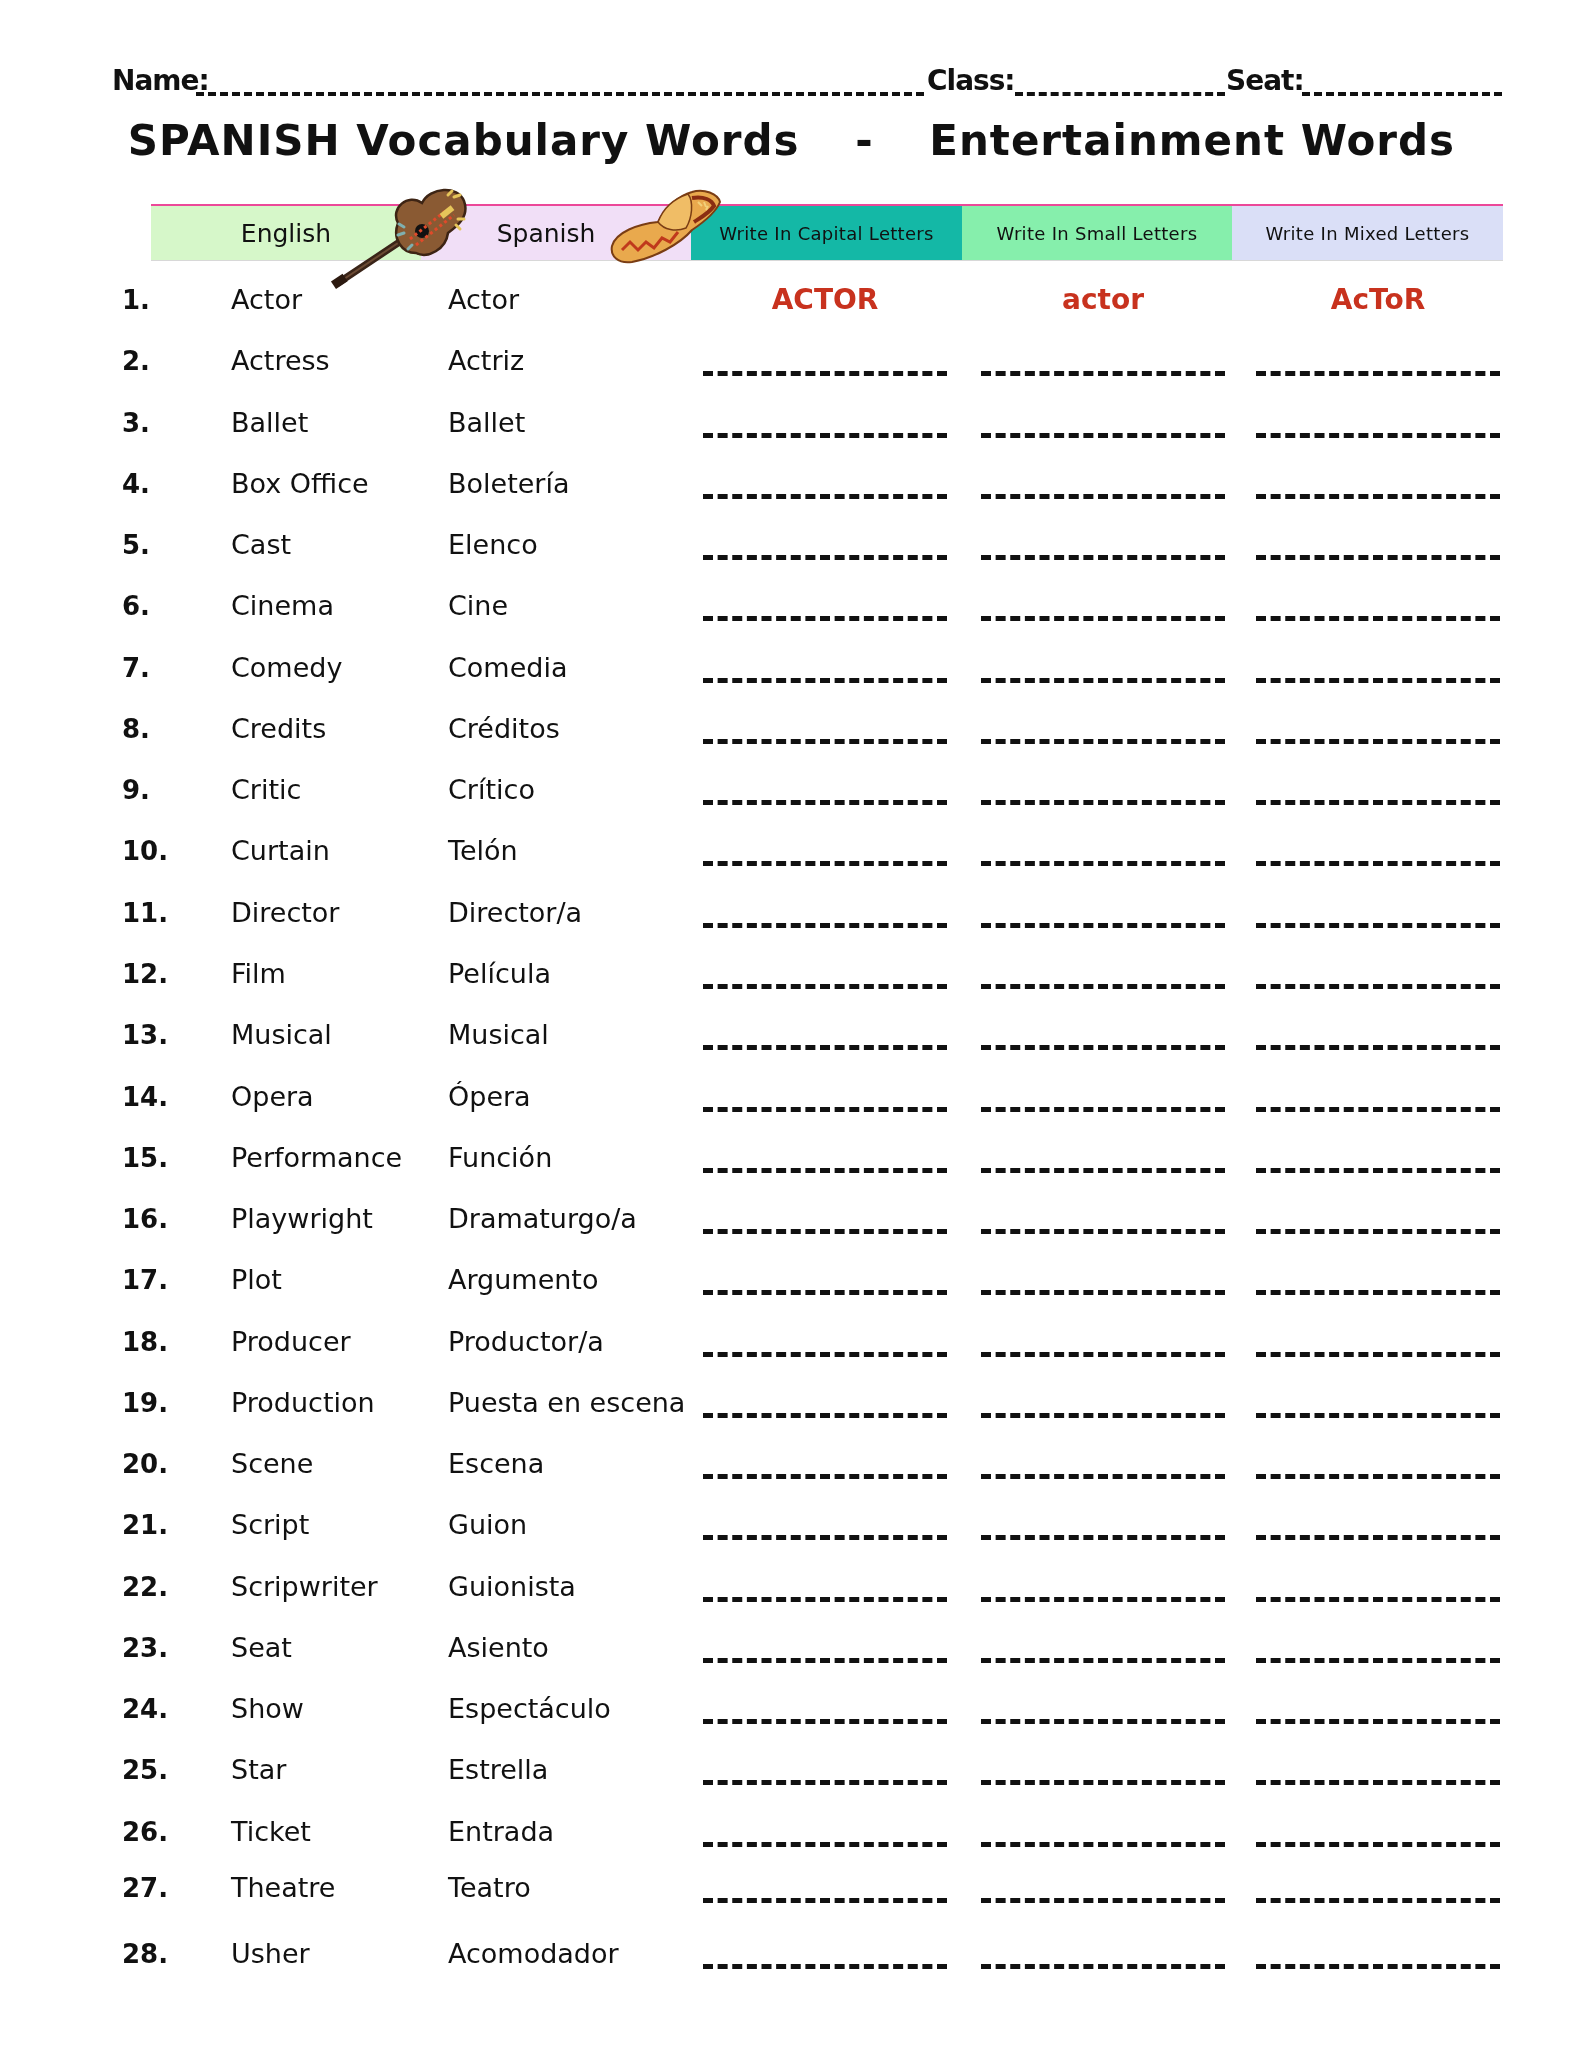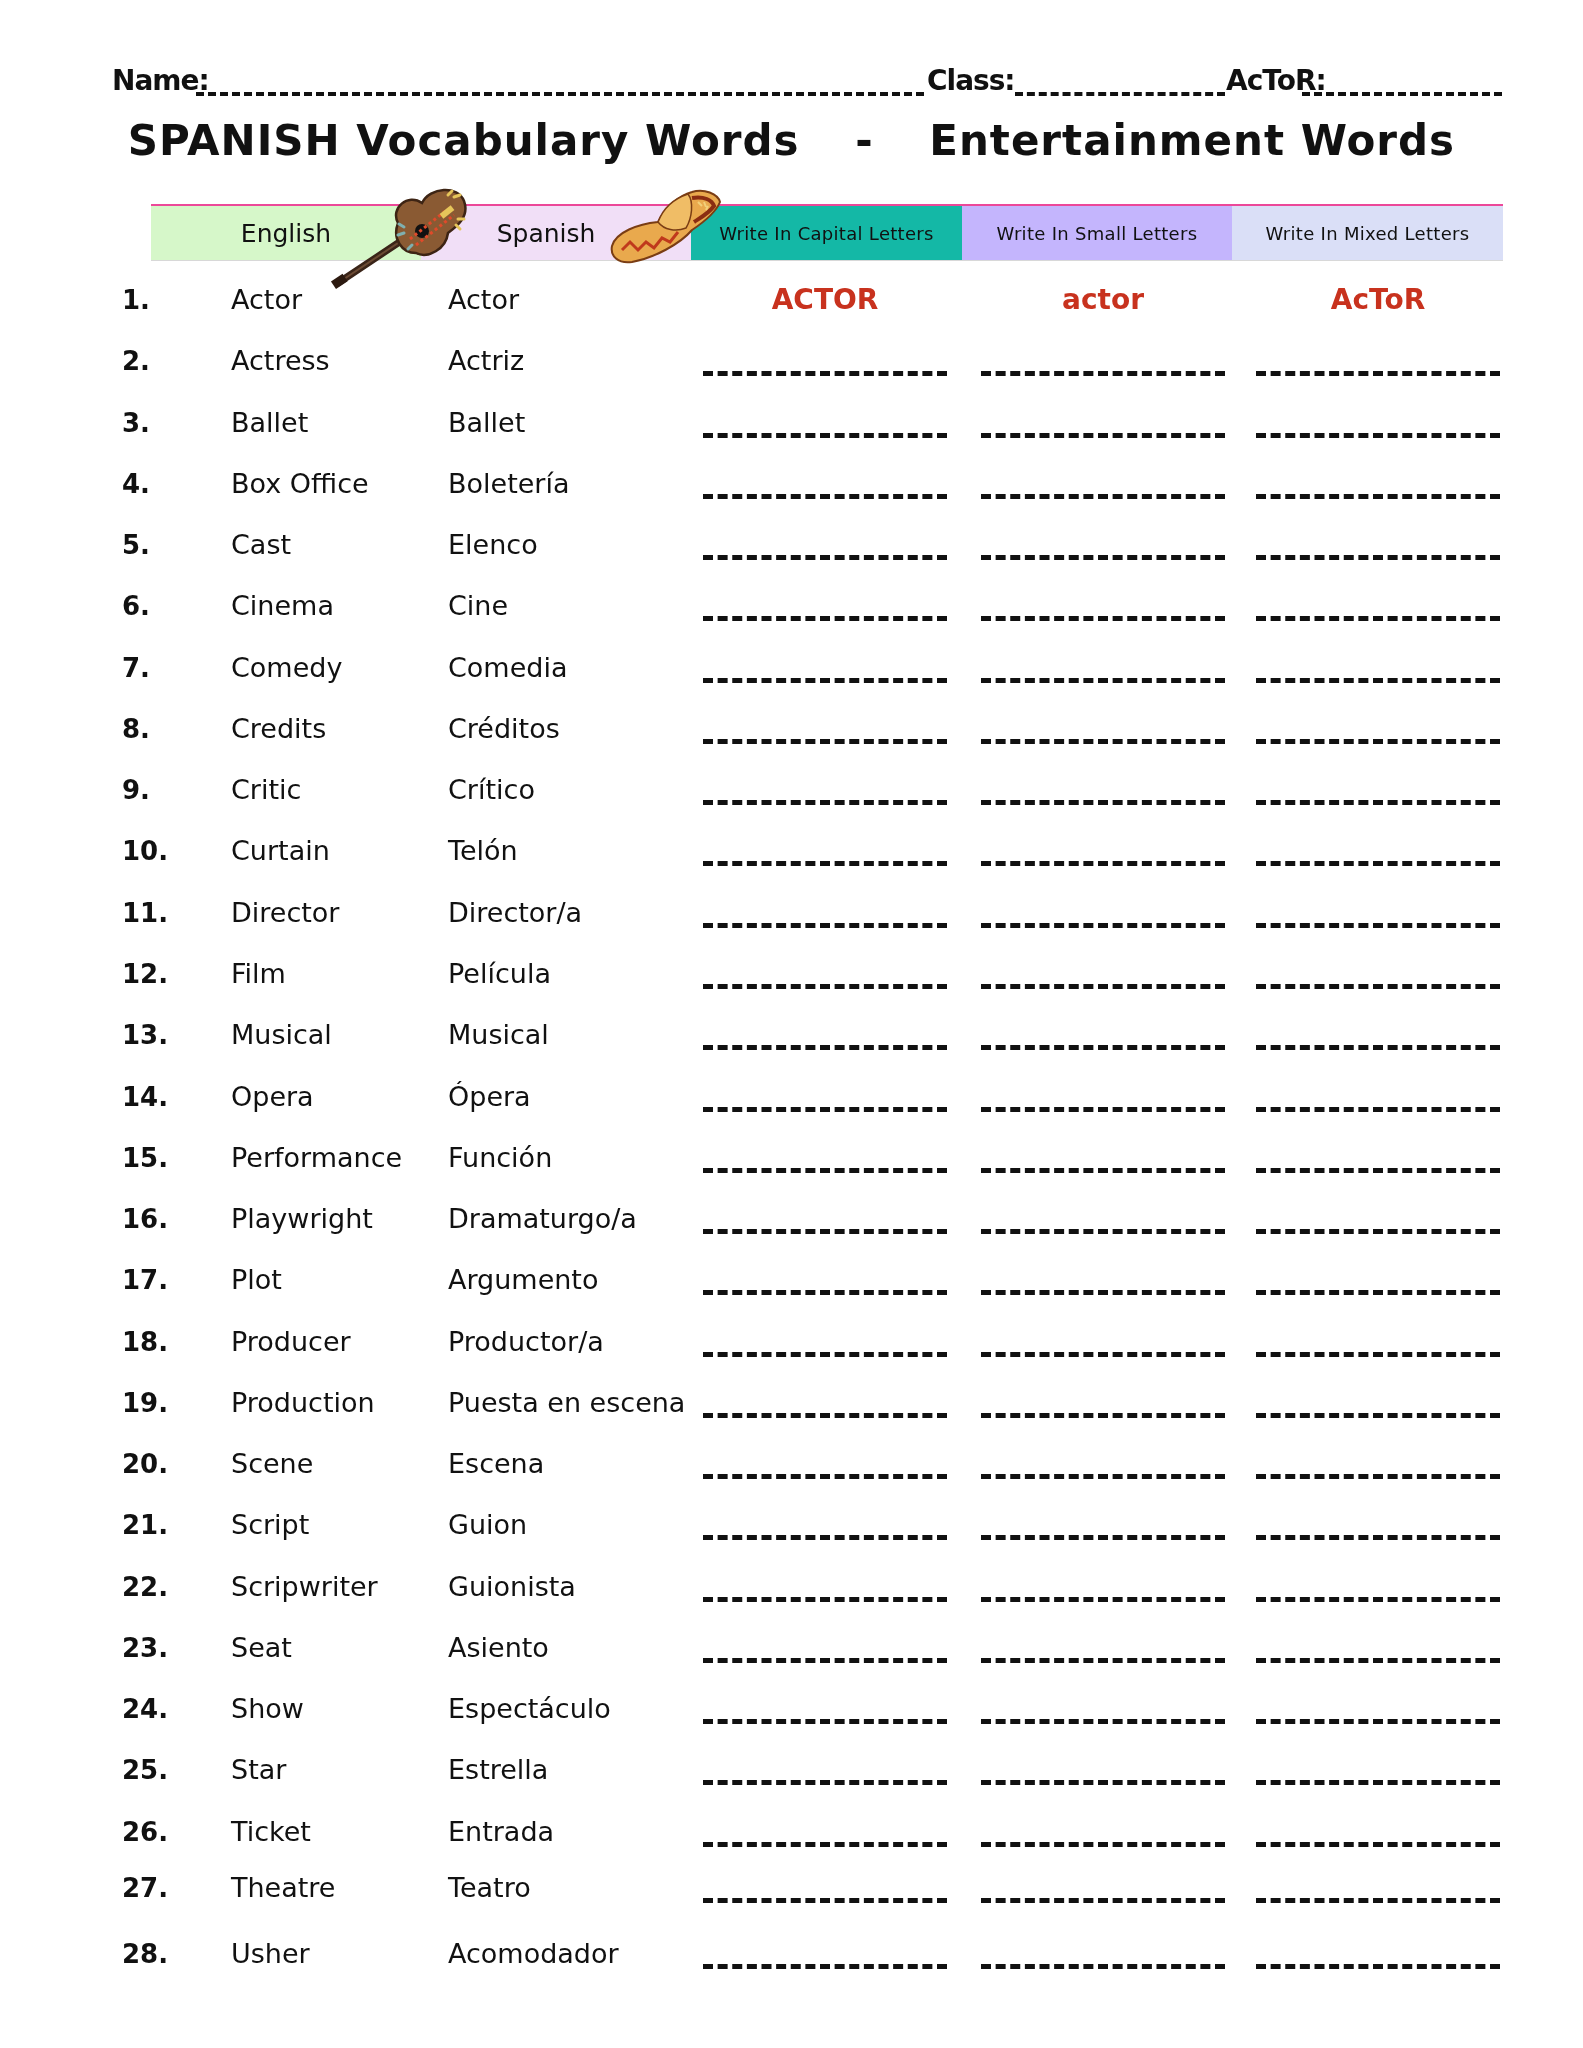--- a/index.html
+++ b/index.html
@@ -115,41 +115,41 @@
     .sombrero { position: absolute; left: 608px; top: 188px; width: 115px; height: 78px; }
   </style>
 </head>
 <body>
 
 <div class="info-line">
   <span class="info-label" style="left:0;">Name:</span>
   <div class="info-blank" style="left:84px;width:728px;"></div>
   <span class="info-label" style="left:815px;">Class:</span>
   <div class="info-blank" style="left:903px;width:210px;"></div>
-  <span class="info-label" style="left:1114px;">AcToR:</span>
+  <span class="info-label" style="left:1114px;">Seat:</span>
   <div class="info-blank" style="left:1190px;width:200px;"></div>
 </div>
 
 <div class="title">
   <span style="margin-left:0;">SPANISH Vocabulary Words</span>
   <span>-</span>
   <span>Entertainment Words</span>
 </div>
 
 <div class="header-bar">
   <div class="hcell" id="h0" style="width: 270px; background: rgb(214, 247, 201);">
     <span>English</span>
   </div>
   <div class="hcell" id="h1" style="width: 270px; padding-right: 20px; background: rgb(241, 223, 247);">
     <span>Spanish</span>
   </div>
   <div class="hcell small" id="h2" style="width: 271px; background: #14b8a6;">
     <span>Write In Capital Letters</span>
   </div>
-  <div class="hcell small" id="h3" style="width: 270px; background: #c4b5fd;">
+  <div class="hcell small" id="h3" style="width: 270px; background: #86efac;">
     <span>Write In Small Letters</span>
   </div>
   <div class="hcell small" id="h4" style="width: 271px; background: rgb(218, 223, 247);">
     <span>Write In Mixed Letters</span>
   </div>
 </div>
 
 <svg class="guitar" viewBox="0 0 150 110">
 
   <line x1="8" y1="100" x2="80" y2="52" stroke="#3a2418" stroke-width="7" stroke-linecap="round"></line>

